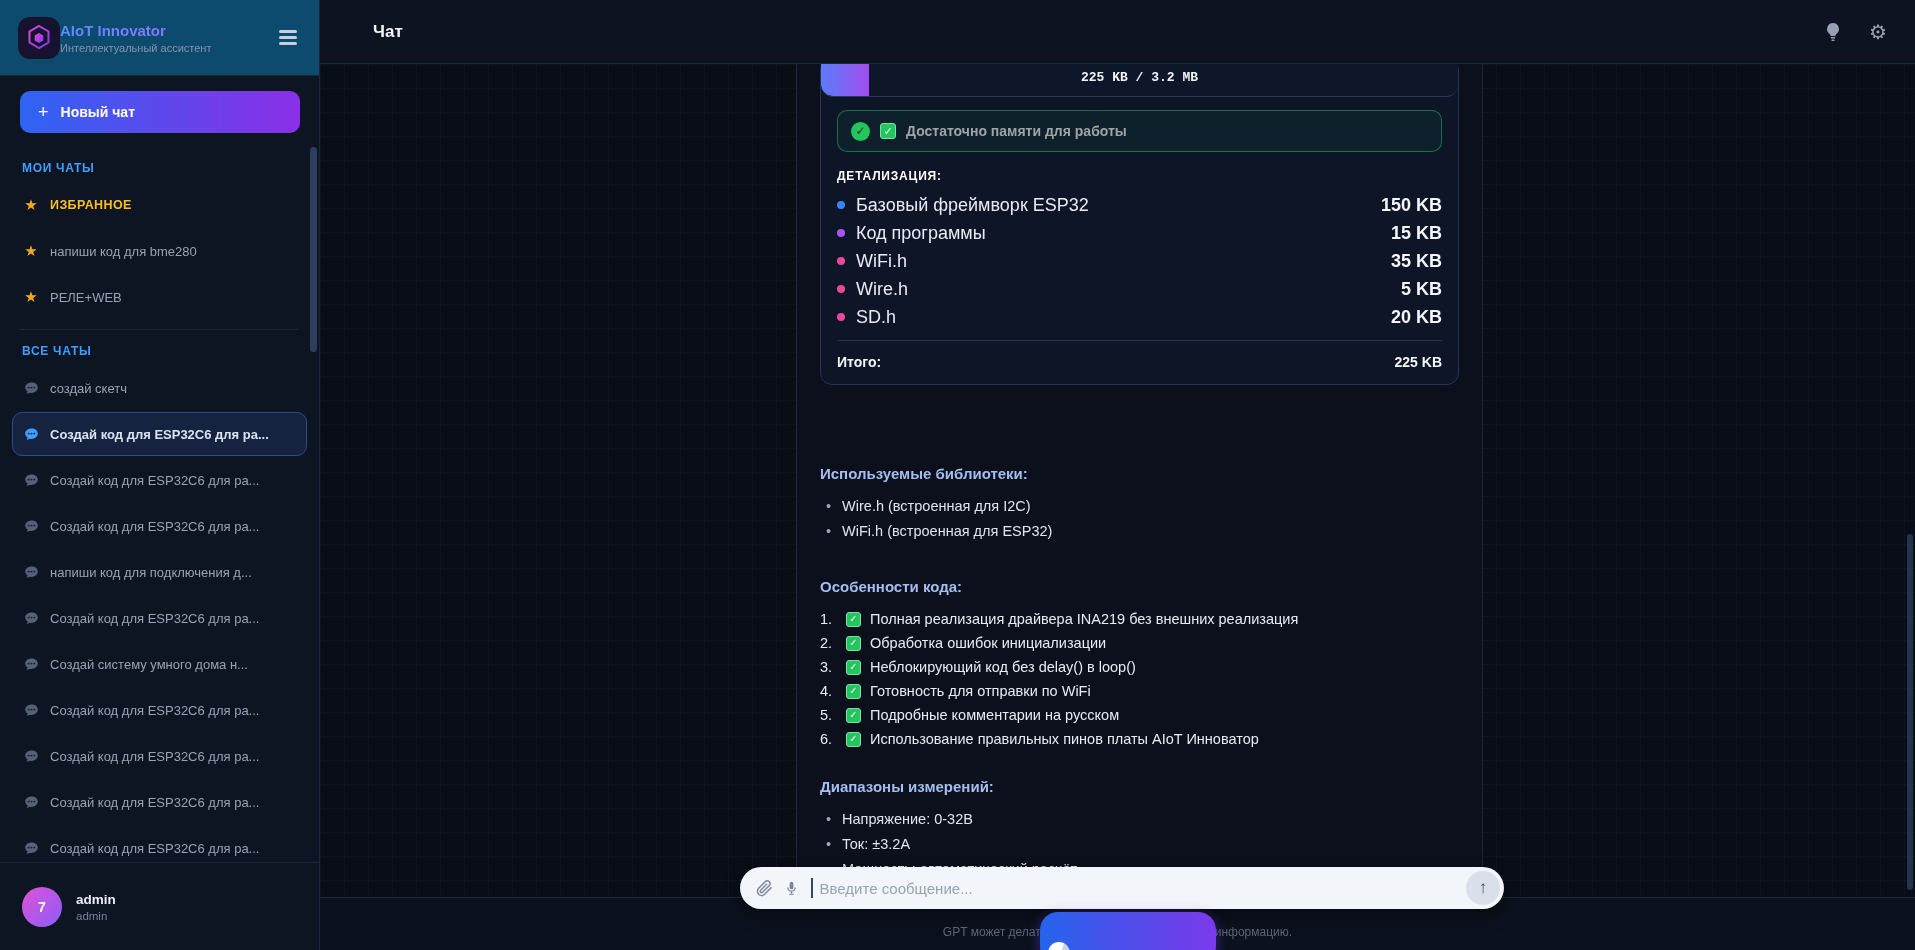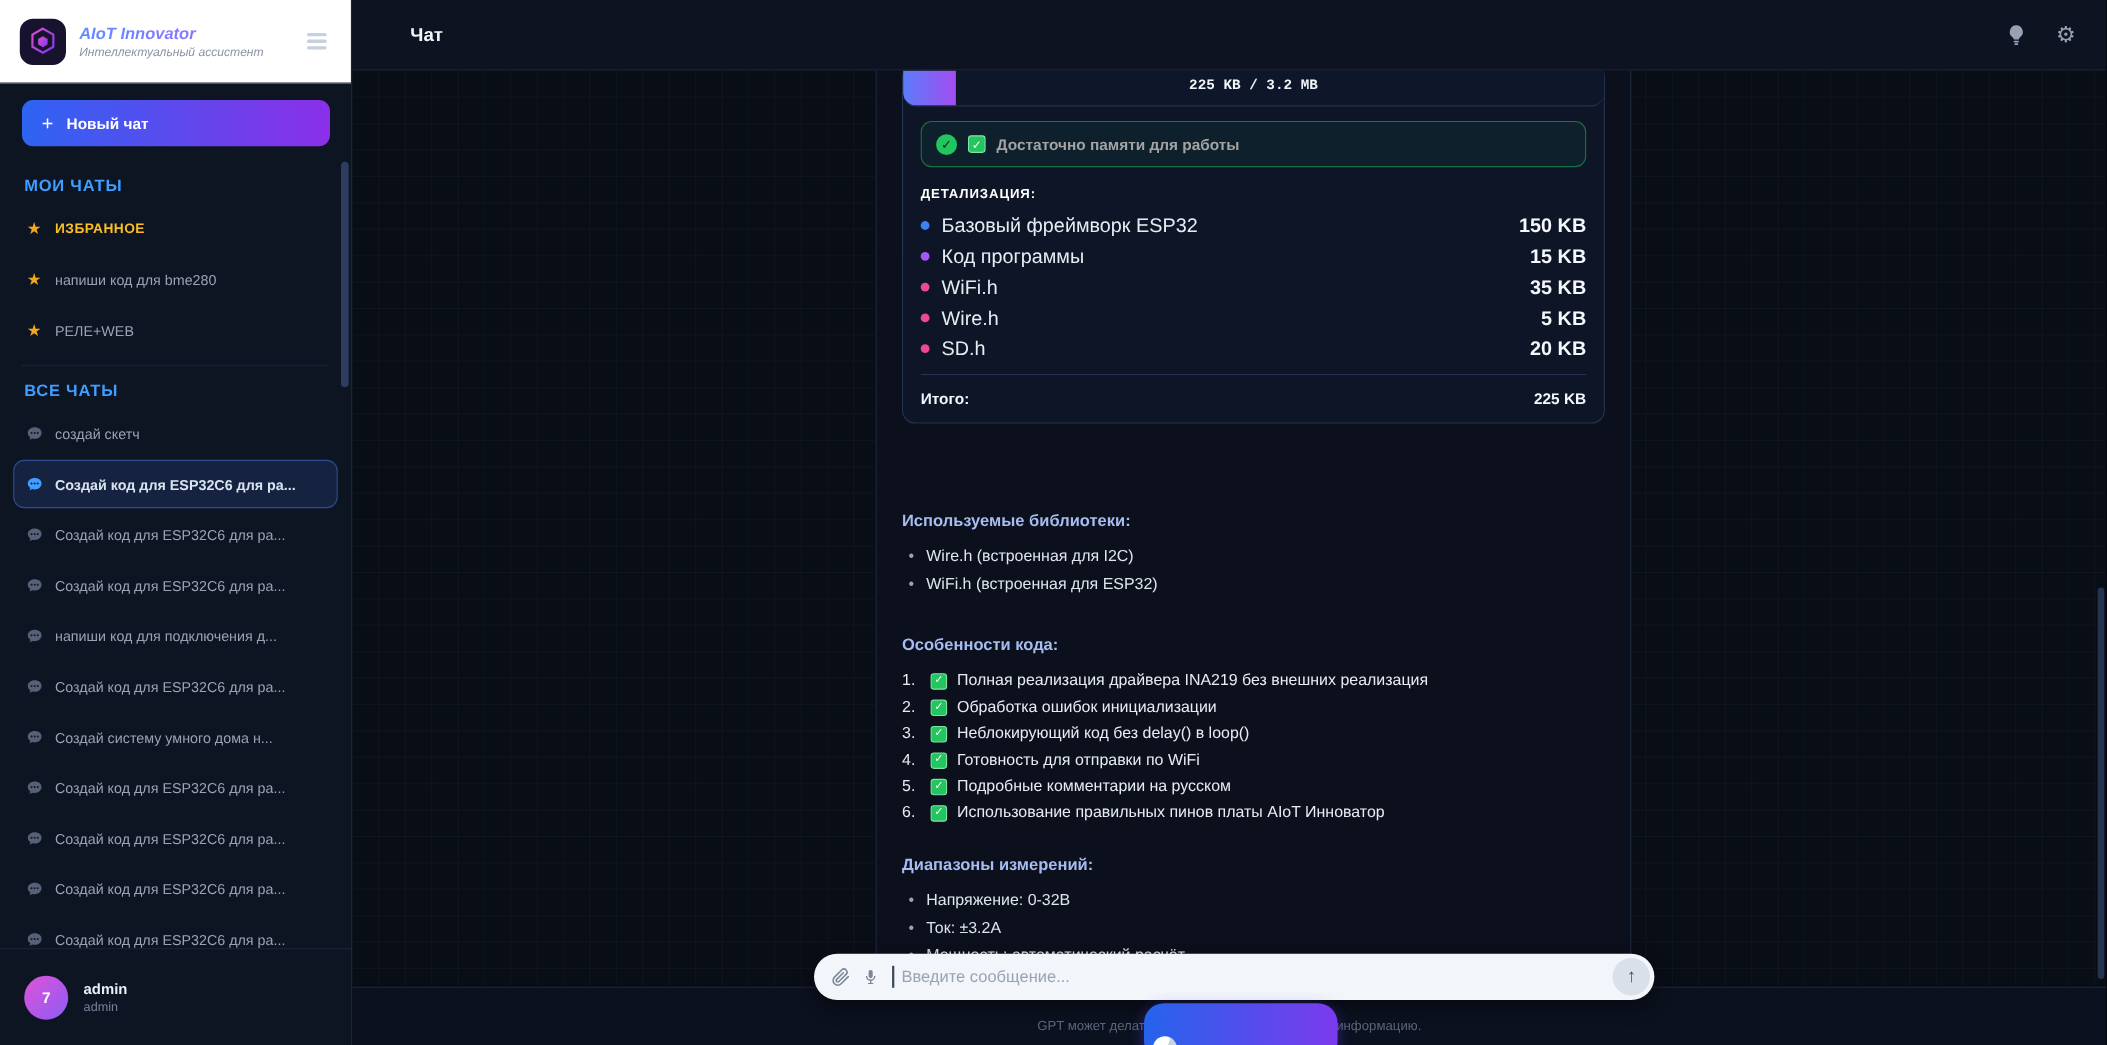--- a/index.html
+++ b/index.html
@@ -2,34 +2,34 @@
 <html><head>
 <meta charset="utf-8">
 <style>
   * { box-sizing: border-box; }
   html,body { margin:0; padding:0; background:#05080f; }
   body { font-family:"Liberation Sans","DejaVu Sans",sans-serif; }
   .app { position:relative; width:1915px; height:950px; overflow:hidden; background:#090d16; color:#e2e8f0; }
 
   
   .sidebar { position:absolute; left:0; top:0; width:320px; height:950px; background:#0d1422; border-right:1px solid #1b2638; }
-  .sb-header { height:76px; border-bottom:1px solid #1b2638; display:flex; align-items:center; padding:0 18px; gap:12px; background:#ffffff;font-style:italic; }
+  .sb-header { height:76px; border-bottom:1px solid #1b2638; display:flex; align-items:center; padding:0 18px; gap:0; background:#0c4a6e; }
   .logo { width:42px; height:42px; border-radius:12px; background:#17132e; display:flex; align-items:center; justify-content:center; flex:none; }
   .titles { flex:1; min-width:0; }
   .app-title { font-size:15px; font-weight:bold; background:linear-gradient(90deg,#5f8bff,#b266ff); -webkit-background-clip:text; background-clip:text; color:transparent; }
   .app-subtitle { font-size:11px; color:#8a93a5; margin-top:3px; }
   .hamburger { display:flex; flex-direction:column; gap:3.5px; background:none; border:none; cursor:pointer; padding:4px; }
   .hamburger span { width:18px; height:2.5px; background:#c7d0de; border-radius:2px; }
 
   .sb-new { padding:15px 20px 10px; }
   .new-chat-btn { width:280px; height:42px; border:none; border-radius:10px; background:linear-gradient(90deg,#2e64f2,#8b2fe8); color:#fff; font-size:14px; font-weight:600; display:flex; align-items:center; gap:12px; padding:0 18px; cursor:pointer; font-family:inherit; }
   .plus { font-size:18px; font-weight:400; line-height:1; }
 
   .sb-nav { padding:6px 12px 0; height:719px; overflow:hidden; }
-  .sec-label { color:#3f9eff; font-size:15px; font-weight:bold; letter-spacing:.7px; padding:12px 10px 8px; }
+  .sec-label { color:#3f9eff; font-size:12px; font-weight:bold; letter-spacing:.7px; padding:12px 10px 8px; }
   .sb-nav ul { list-style:none; margin:0; padding:0; }
   .chat-item { display:flex; align-items:center; gap:11px; height:44px; margin-bottom:2px; padding:0 10px; border-radius:10px; color:#99a3b3; font-size:13px; cursor:pointer; border:1px solid transparent; }
   .chat-item .label { white-space:nowrap; overflow:hidden; flex:1; }
   .star { color:#f0a820; font-size:15px; width:16px; text-align:center; flex:none; }
   .chat-item.hl .label { color:#fbbf24; font-weight:bold; font-size:12.5px; letter-spacing:.4px; }
   .bubble { color:#566175; flex:none; display:flex; width:16px; justify-content:center; }
   .chat-item.active { background:#152341; border-color:#2e4d8f; color:#dbe3f0; font-weight:600; }
   .chat-item.active .bubble { color:#3f9eff; }
   .divider { height:1px; background:#1b2638; margin:10px 8px 2px; }
 

